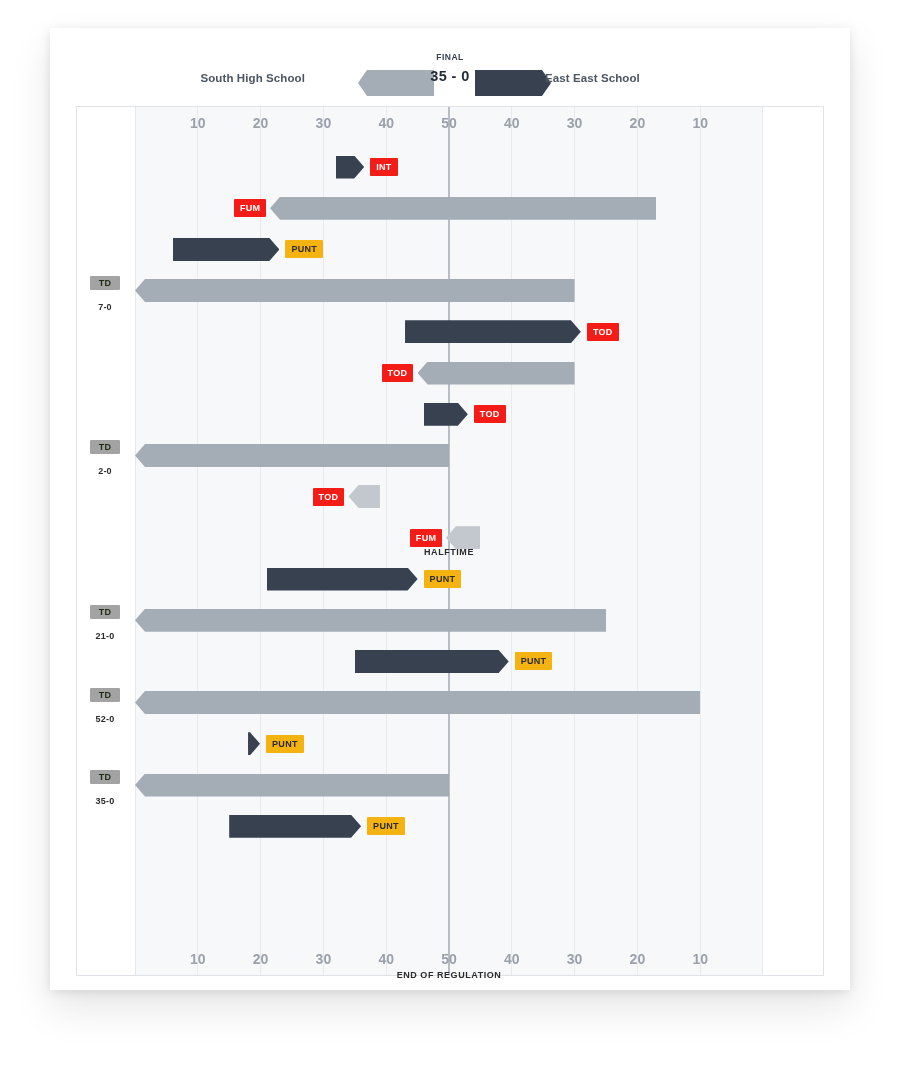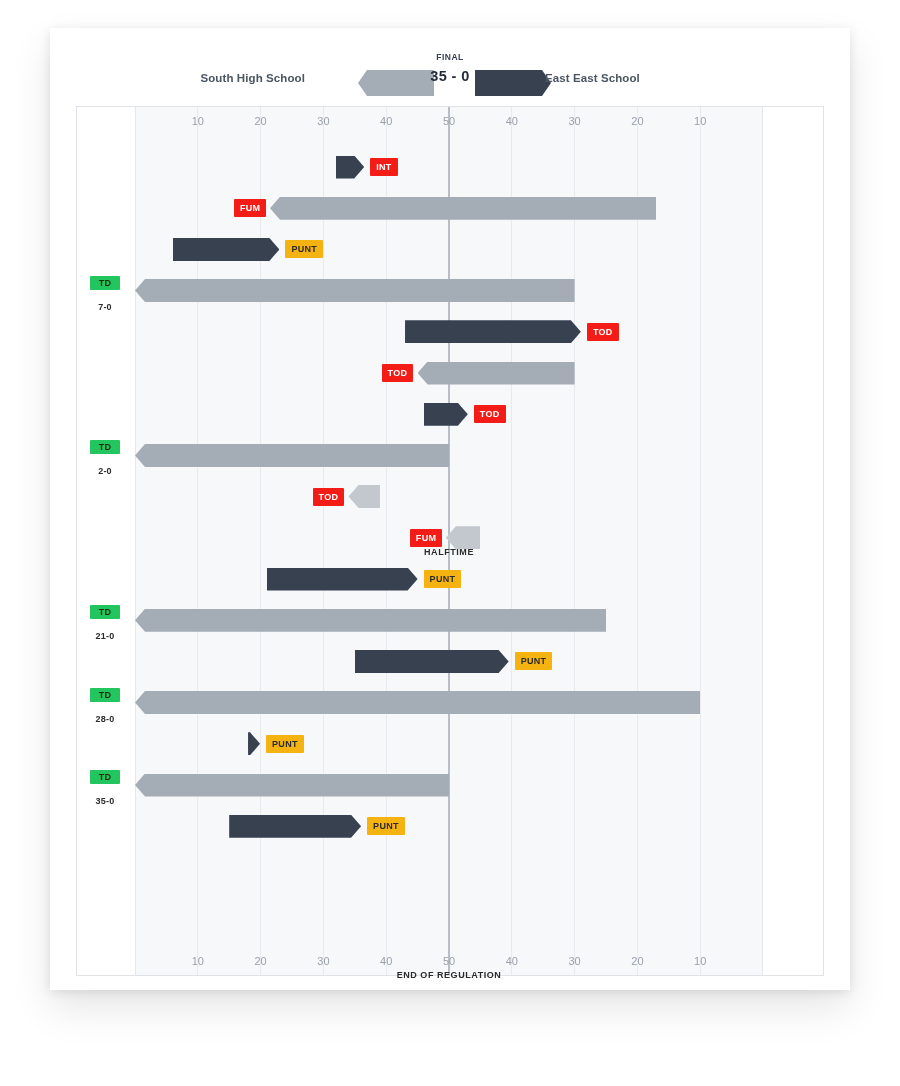--- a/index.html
+++ b/index.html
@@ -61,21 +61,21 @@
   .field{
     position:absolute;left:58px;top:0;width:628px;height:100%;
     background:#f7f8fa;
     border-left:1px solid #e4e7eb;border-right:1px solid #e4e7eb;
     box-sizing:border-box;
   }
   .gridline{position:absolute;top:0;bottom:0;width:1px;background:#e8eaee;}
   .midline{position:absolute;top:0;bottom:0;width:1.6px;background:#b9bec6;}
 
   .tick{
-    position:absolute;font-size:11px;color:#9aa1ab;font-weight:normal;
+    position:absolute;font-size:14px;color:#9aa1ab;font-weight:bold;
     transform:translateX(-50%);white-space:nowrap;
   }
   .tick.top{top:8px;}
   .tick.bottom{bottom:8px;}
 
   
   .row{position:absolute;left:0;width:100%;height:0;}
 
   .bar{
     position:absolute;height:23px;top:-11.5px;
@@ -98,21 +98,21 @@
     padding:0 6px;font-size:9px;font-weight:bold;letter-spacing:.3px;
     border-radius:1px;white-space:nowrap;
   }
   .tag.turnover{background:#f31c17;color:#ffffff;}
   .tag.punt{background:#f5b312;color:#2b2b2b;}
 
   
   .td-badge{position:absolute;width:52px;text-align:center;}
   .td-badge .pill{
     display:block;width:30px;margin:0 auto;
-    background:#22c55e;color:#1f2a12;
+    background:#a3a3a3;color:#1f2a12;
     font-size:9px;font-weight:bold;line-height:14px;height:14px;
     border-radius:1px;letter-spacing:.3px;
   }
   .td-badge .score{
     display:block;margin-top:12px;font-size:9px;font-weight:bold;color:#2b2b2b;
     letter-spacing:.2px;
   }
 
   
   .period{
@@ -228,21 +228,21 @@
             </div>
           </div>
           <div class="row" style="top: 554.4px;">
             <div class="bar right" style="left: 277.8px; width: 153.86px;"></div>
             <div class="tag punt" style="left: 437.66px;">PUNT</div>
           </div>
           <div class="row" style="top: 595.6px;">
             <div class="bar left" style="left: 58px; width: 565.2px;"></div>
             <div class="td-badge" style="left: 2px; top: -15px;">
               <span class="pill">TD</span>
-              <span class="score">28-0</span>
+              <span class="score">52-0</span>
             </div>
           </div>
           <div class="row" style="top: 636.8px;">
             <div class="bar right" style="left: 171.04px; width: 12px;"></div>
             <div class="tag punt" style="left: 189.04px;">PUNT</div>
           </div>
           <div class="row" style="top: 678px;">
             <div class="bar left" style="left: 58px; width: 314px;"></div>
             <div class="td-badge" style="left: 2px; top: -15px;">
               <span class="pill">TD</span>

